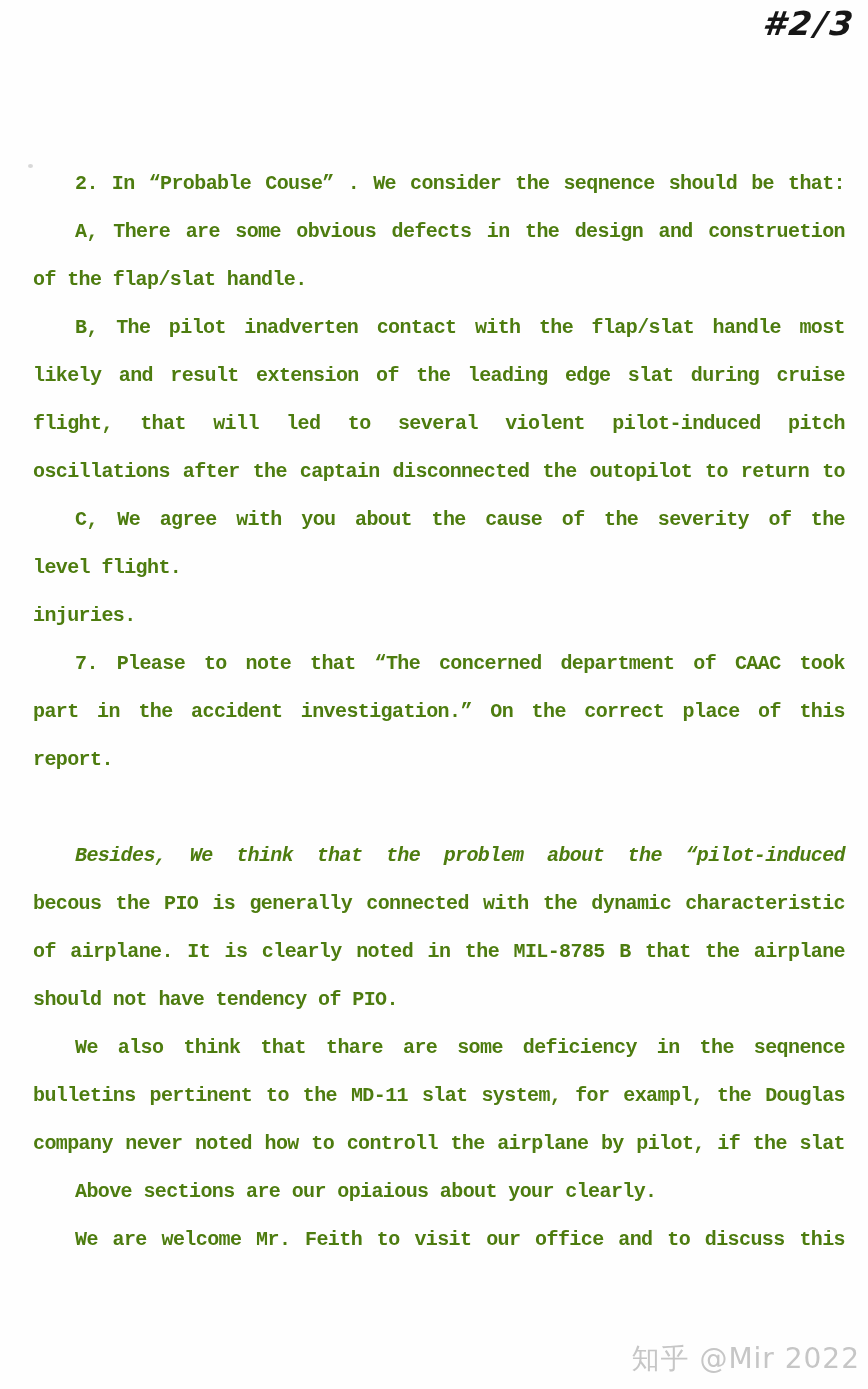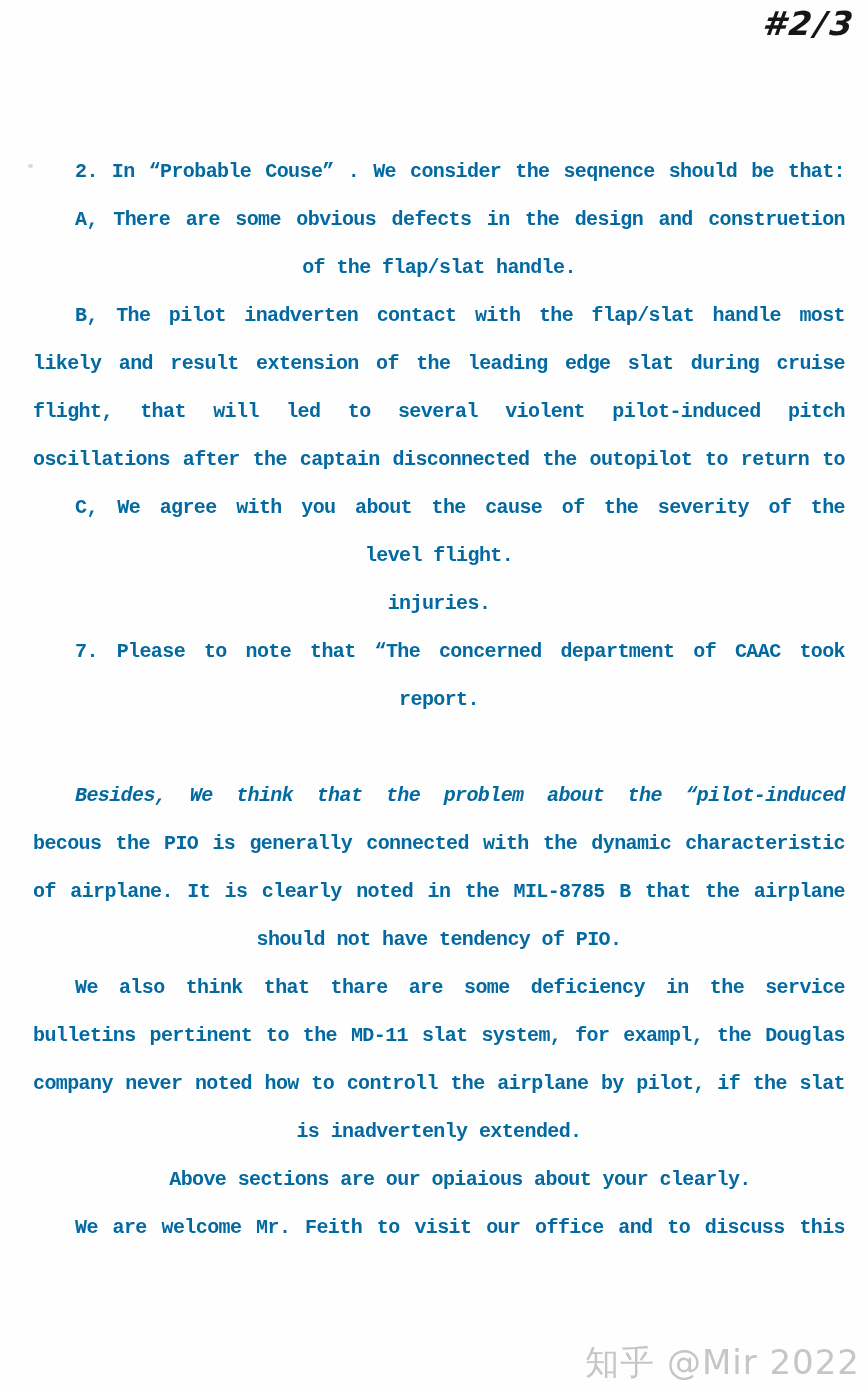--- a/index.html
+++ b/index.html
@@ -39,49 +39,49 @@
     font-style: italic;
     font-size: 33px;
     letter-spacing: 3px;
     color: #161616;
     transform: skewX(-6deg);
   }
   .text-block {
     position: absolute;
     left: 33px;
     right: 23px;
-    top: 148px;
-    color: #0369a1;
+    top: 160px;
+    color: #4d7c0f;
     font-size: 20px;
     font-weight: 700;
     letter-spacing: -0.6px;
   }
   .line {
     height: 48px;
     line-height: 48px;
     white-space: normal;
-    text-align: center;
+    text-align: left;
   }
   .line.full {
     text-align: justify;
     text-align-last: justify;
   }
   .line.indent {
     padding-left: 42px;
   }
   .line.gap {
     margin-top: 48px;
     font-style: italic;
   }
   .watermark {
     position: absolute;
     top: 1340px;
     right: 8px;
     font-family: "DejaVu Sans", sans-serif;
-    font-size: 34px;
+    font-size: 28px;
     font-weight: 400;
     color: #c6c6c6;
     letter-spacing: 1px;
   }
 </style>
 </head>
 <body>
 
 <div class="page">
   <div class="page-marker">#2/3</div>
@@ -91,27 +91,27 @@
       <div class="line indent full">A, There are some obvious defects in the design and construetion</div>
       <div class="line">of the flap/slat handle.</div>
       <div class="line indent full">B, The pilot inadverten contact with the flap/slat handle most</div>
       <div class="line full">likely and result extension of the leading edge slat during cruise</div>
       <div class="line full">flight, that will led to several violent pilot-induced pitch</div>
       <div class="line full">oscillations after the captain disconnected the outopilot to return to</div>
       <div class="line indent full">C, We agree with you about the cause of the severity of the</div>
       <div class="line">level flight.</div>
       <div class="line">injuries.</div>
       <div class="line indent full">7. Please to note that “The concerned department of CAAC took</div>
+      <div class="line full">part in the accident investigation.” On the correct place of this</div>
       <div class="line">report.</div>
       <div class="line indent full gap">Besides, We think that the problem about the “pilot-induced</div>
       <div class="line full">becous the PIO is generally connected with the dynamic characteristic</div>
       <div class="line full">of airplane. It is clearly noted in the MIL-8785 B that the airplane</div>
       <div class="line">should not have tendency of PIO.</div>
-      <div class="line indent full">We also think that thare are some deficiency in the service</div>
+      <div class="line indent full">We also think that thare are some deficiency in the seqnence</div>
       <div class="line full">bulletins pertinent to the MD-11 slat system, for exampl, the Douglas</div>
       <div class="line full">company never noted how to controll the airplane by pilot, if the slat</div>
-      <div class="line">is inadvertenly extended.</div>
       <div class="line indent">Above sections are our opiaious about your clearly.</div>
       <div class="line indent full">We are welcome Mr. Feith to visit our office and to discuss this</div>
     </div>
 
   <div class="watermark">知乎 @Mir 2022</div>
 </div>
 
 </body></html>

